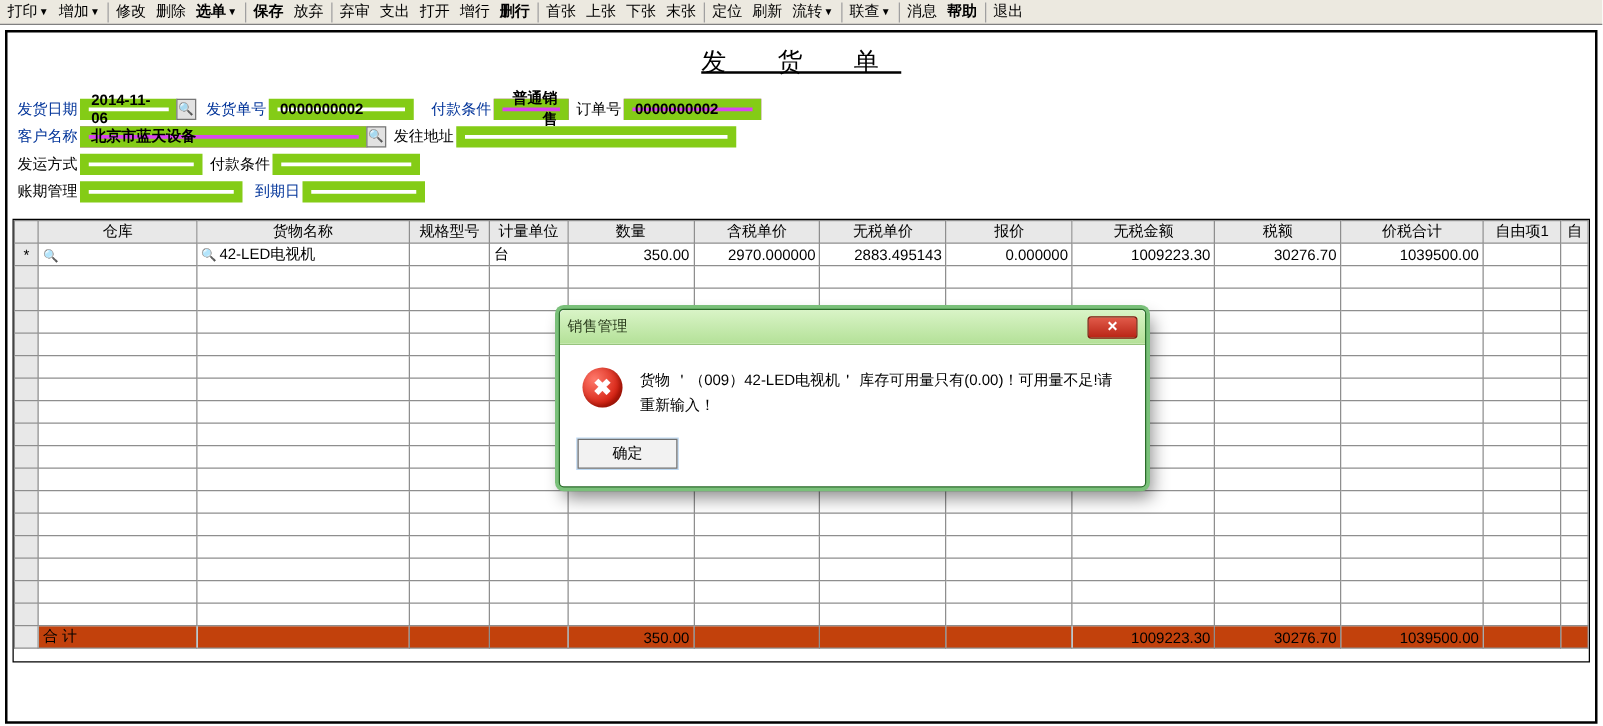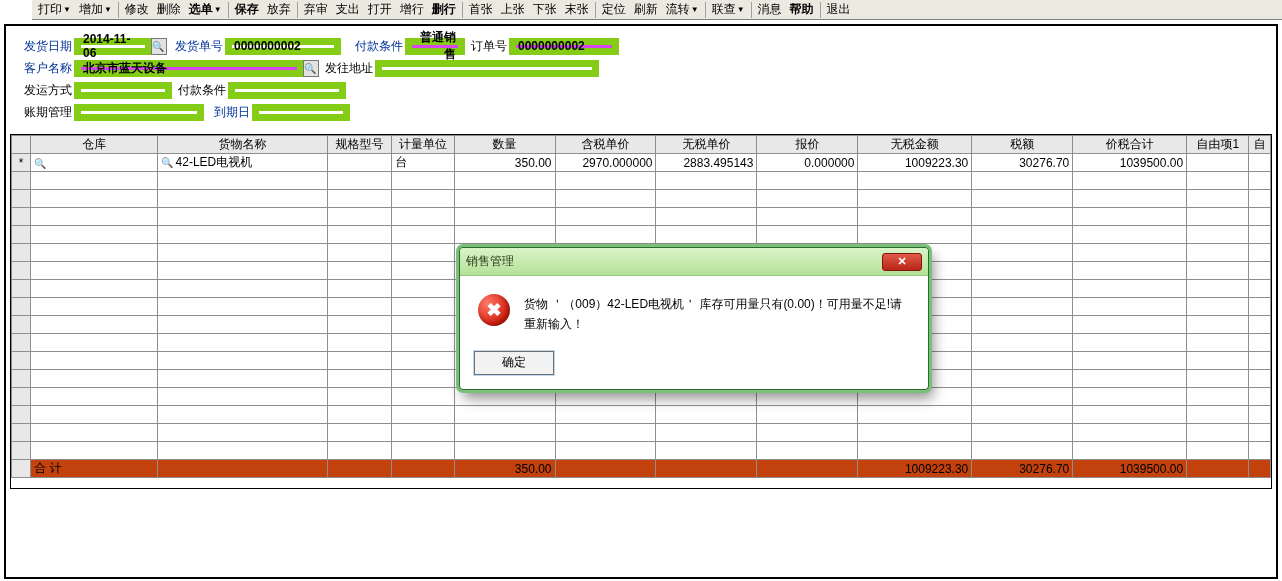--- a/index.html
+++ b/index.html
@@ -16,21 +16,20 @@
   }
 
   
   .toolbar {
     display: flex;
     background: #ece9e0;
     border-bottom: 1px solid #808080;
     height: 20px;
     align-items: center;
     padding: 0 2px;
-    margin-left: 32px;
   }
   .tb-btn {
     display: inline-flex;
     align-items: center;
     padding: 1px 3px;
     border: 1px solid transparent;
     cursor: pointer;
     font-size: 12px;
     gap: 1px;
     height: 18px;
@@ -58,21 +57,21 @@
     text-align: center;
     font-size: 20px;
     letter-spacing: 18px;
     text-decoration: underline;
     font-weight: normal;
     margin-bottom: 14px;
     font-family: "SimSun","宋体",serif;
   }
 
   .form-area {
-    padding: 0 14px 6px 18px;
+    padding: 0 14px 6px 8px;
   }
   .form-row {
     display: flex;
     align-items: center;
     margin-bottom: 2px;
     height: 20px;
   }
   .fld-label {
     color: #003399;
     margin-right: 2px;
@@ -136,21 +135,21 @@
   .row-mark { width:18px; text-align:center; background:#e8e8e8; }
   tbody tr.empty td { color: transparent; }
   tfoot td { background:#c2410c; }
   .mag-cell {
     display:inline-flex; align-items:center; gap:2px;
   }
 
   
   .overlay-dialog {
     position: absolute;
-    left: 459px;
+    left: 447px;
     top: 247px;
     width: 470px;
     background: #fff;
     border: 1px solid #2a6b2a;
     box-shadow: 0 0 0 3px #7ac07a, 4px 8px 14px rgba(0,0,0,.45);
     border-radius: 4px;
     z-index: 50;
     font-family: "Microsoft YaHei","SimSun",sans-serif;
   }
   .dlg-title {
@@ -238,20 +237,21 @@
     <span class="tb-sep"></span>
     <span class="tb-btn">联查<span class="dd-arrow">▼</span></span>
     <span class="tb-sep"></span>
     <span class="tb-btn">消息</span>
     <span class="tb-btn bold">帮助</span>
     <span class="tb-sep"></span>
     <span class="tb-btn">退出</span>
   </div>
 
 <div class="doc-wrap">
+  <div class="doc-title">发 货 单</div>
 
   <div class="form-area">
 
     <div class="form-row">
       <span class="fld-label">发货日期</span>
       <span class="input" style="width:78px">2014-11-06</span>
       <span class="mag">🔍</span>
       <span class="gap" style="width:8px"></span>
       <span class="fld-label">发货单号</span>
       <span class="input" style="width:116px">0000000002</span>

